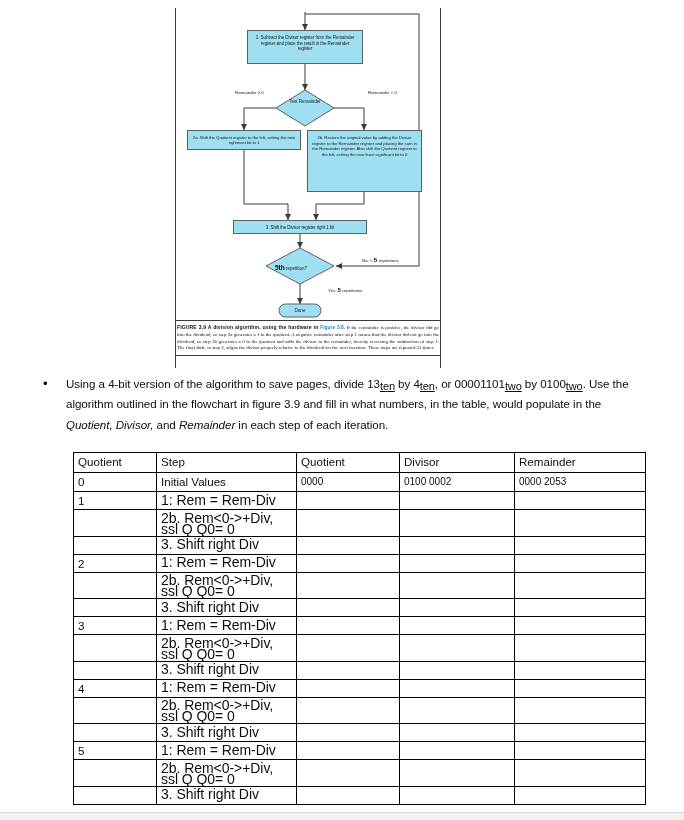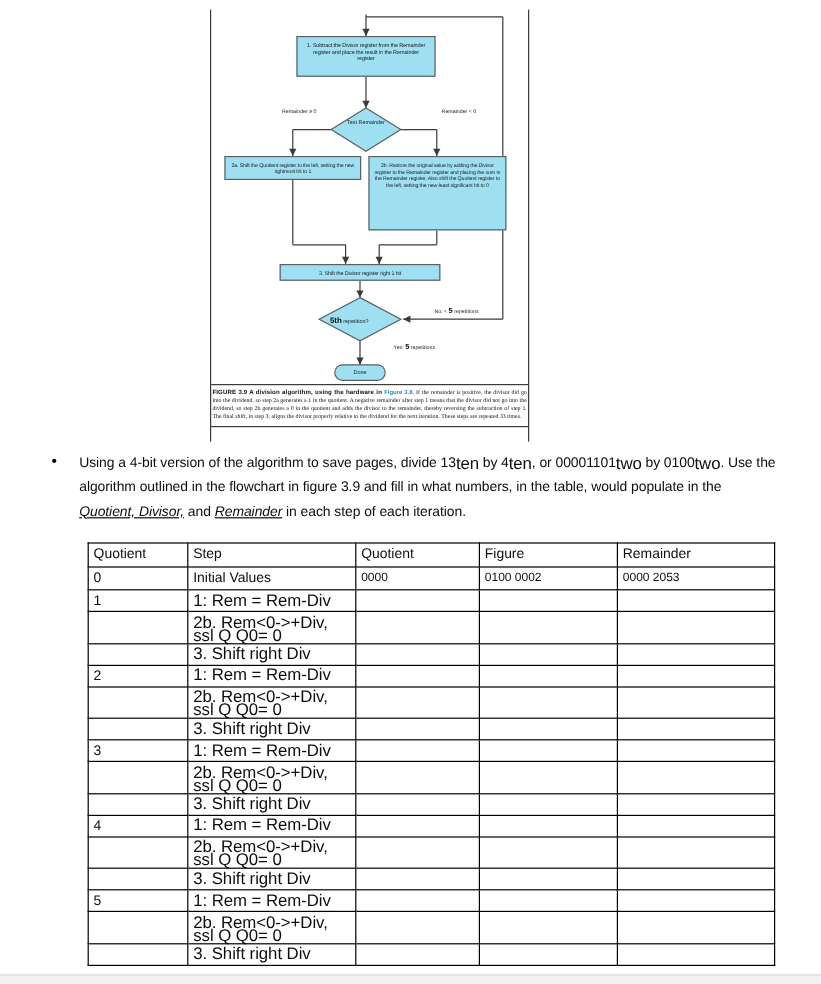--- a/index.html
+++ b/index.html
@@ -63,22 +63,22 @@
   
   .bullet-row{position:absolute;left:40px;top:374px;width:610px;display:flex;}
   .bullet-dot{
     width:26px;flex:0 0 26px;font-size:13px;line-height:20px;color:#000;text-align:left;
     padding-left:3px;box-sizing:border-box;
   }
   .bullet-text{
     flex:1;font-size:11.6px;line-height:20.3px;color:#0d0d0d;
     letter-spacing:-0.05px;
   }
-  .bullet-text i{font-style:italic;text-decoration:underline;}
-  sub{font-size:14px;vertical-align:baseline;position:relative;top:2px;letter-spacing:-0.1px;}
+  .bullet-text i{font-style:italic;}
+  sub{font-size:11px;vertical-align:baseline;position:relative;top:2px;letter-spacing:-0.1px;text-decoration:underline;}
   
   .tbl{
     position:absolute;left:73px;top:452px;width:572px;
     border-collapse:collapse;table-layout:fixed;
   }
   .tbl td,.tbl th{
     border:1.1px solid #000;
     padding:1px 4px 1px 4px;
     vertical-align:top;
     text-align:left;
@@ -193,21 +193,21 @@
       <col class="c-step">
       <col class="c-quot">
       <col class="c-divi">
       <col class="c-rem">
   </colgroup>
   <thead>
     <tr class="r-h">
       <th>Quotient</th>
       <th>Step</th>
       <th>Quotient</th>
-      <th>Figure</th>
+      <th>Divisor</th>
       <th>Remainder</th>
     </tr>
   </thead>
   <tbody>
     <tr class="r-init">
       <td class="iter-num">0</td>
       <td class="step-initial">Initial Values</td>
       <td class="val">0000</td>
       <td class="val">0100 0002</td>
       <td class="val">0000 2053</td>

